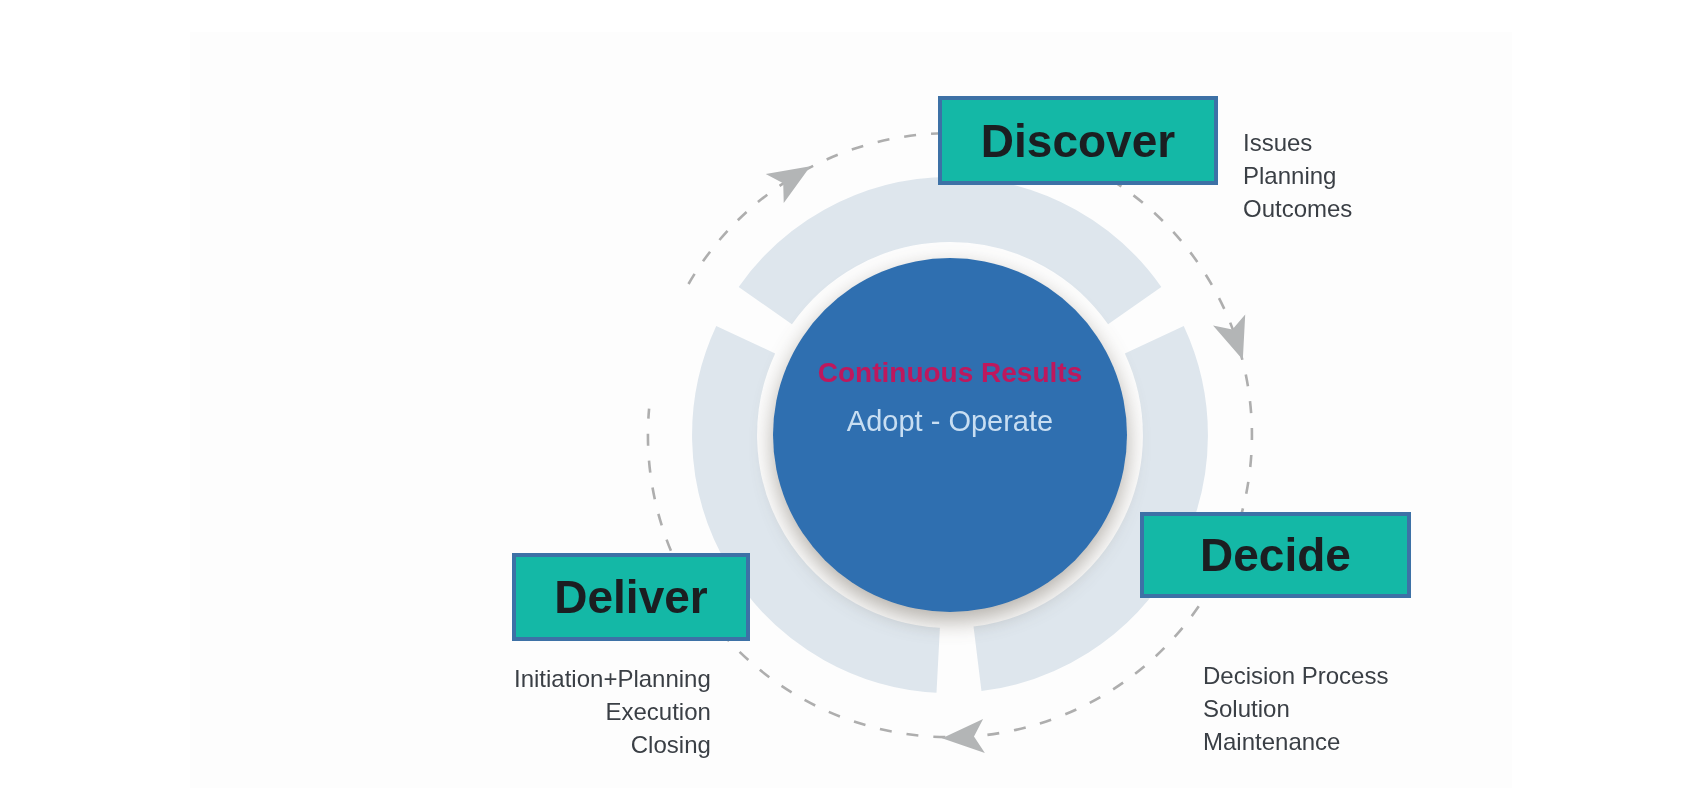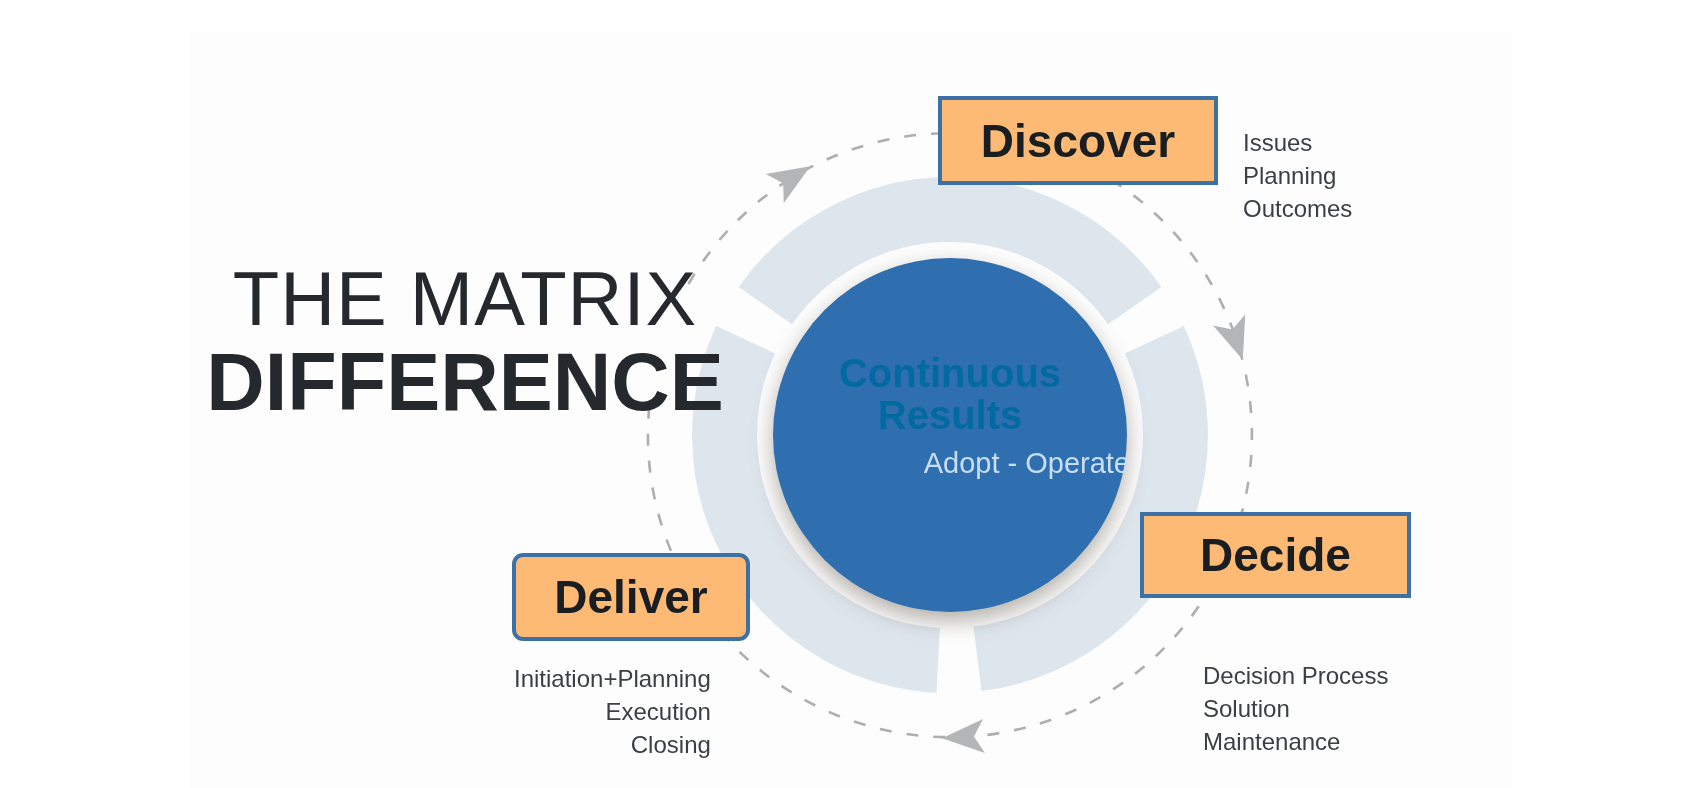--- a/index.html
+++ b/index.html
@@ -9,37 +9,37 @@
   }
   .slide-bg{position:absolute;left:190px;top:32px;width:1322px;height:756px;background:#fdfdfd;}
   svg.diagram{position:absolute;left:0;top:0;}
   .center-circle-shadowed{filter:drop-shadow(0 9px 11px rgba(60,50,35,.38));}
 
   .title{position:absolute;left:200px;top:258px;width:530px;text-align:center;color:#25282c;}
   .title .l1{font-size:76px;font-weight:400;line-height:82px;letter-spacing:1px;white-space:nowrap;}
   .title .l2{font-size:81px;font-weight:700;line-height:84px;letter-spacing:0px;white-space:nowrap;}
 
   .phase-box{
-    position:absolute;background:#fdba74;border:4px solid #3d71a6;
+    position:absolute;background:#14b8a6;border:4px solid #3d71a6;
     display:flex;align-items:center;justify-content:center;
     font-weight:700;font-size:46px;color:#1b1e21;box-sizing:border-box;
   }
   .box-discover{left:938px;top:96px;width:280px;height:89px;}
   .box-decide{left:1140px;top:512px;width:271px;height:86px;}
-  .box-deliver{left:512px;top:553px;width:238px;height:88px;border-radius:11px;}
+  .box-deliver{left:512px;top:553px;width:238px;height:88px;}
 
   .items{position:absolute;font-size:24px;line-height:33px;color:#3a3f45;font-weight:400;}
   .items span{display:block;}
   .items-discover{left:1243px;top:126px;}
   .items-decide{left:1203px;top:659px;}
   .items-deliver{left:514px;top:662px;text-align:right;}
 
   .center-text{position:absolute;left:770px;top:352px;width:360px;text-align:center;}
-  .center-text .heading{font-size:40px;line-height:42px;font-weight:700;color:#0369a1;}
-  .center-text .subs{margin-top:10px;font-size:29px;line-height:34px;color:#c8def2;font-weight:400;text-align:right;}
+  .center-text .heading{font-size:28px;line-height:42px;font-weight:700;color:#be185d;}
+  .center-text .subs{margin-top:10px;font-size:29px;line-height:34px;color:#c8def2;font-weight:400;}
 </style>
 </head>
 <body>
 
 <div class="canvas">
   <div class="slide-bg"></div>
 
   <svg class="diagram" width="1700" height="788" viewBox="0 0 1700 788">
 
     <path d="M688.5 284 A302 302 0 1 1 649.1 408.7" fill="none" stroke="#aeaeae" stroke-width="2.6" stroke-dasharray="12 15"></path>
@@ -52,24 +52,20 @@
 
     <g fill="#b3b5b6">
       <path d="M24 0 L-18 -17 L-8 0 L-18 17 Z" transform="translate(790 179) rotate(-32)"></path>
       <path d="M24 0 L-18 -17 L-8 0 L-18 17 Z" transform="translate(1235 337) rotate(71)"></path>
       <path d="M24 0 L-18 -17 L-8 0 L-18 17 Z" transform="translate(966 737) rotate(177)"></path>
     </g>
 
     <circle class="center-circle-shadowed" cx="950" cy="435" r="177" fill="#2f6fb0"></circle>
   </svg>
 
-  <div class="title">
-    <div class="l1">THE MATRIX</div>
-    <div class="l2">DIFFERENCE</div>
-  </div>
 
   <div class="center-text">
     <div class="heading">Continuous Results</div>
     <div class="subs">
       <span>Adopt - Operate</span><br>
     </div>
   </div>
 
   <div class="phase-box box-discover">
     <span>Discover</span>

